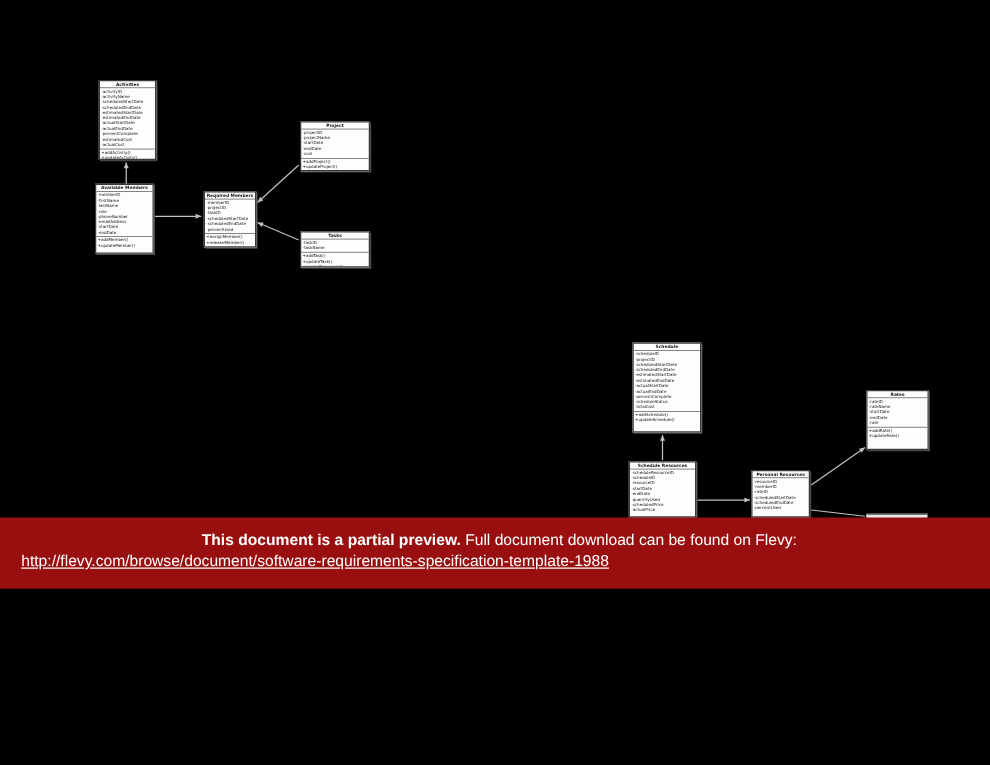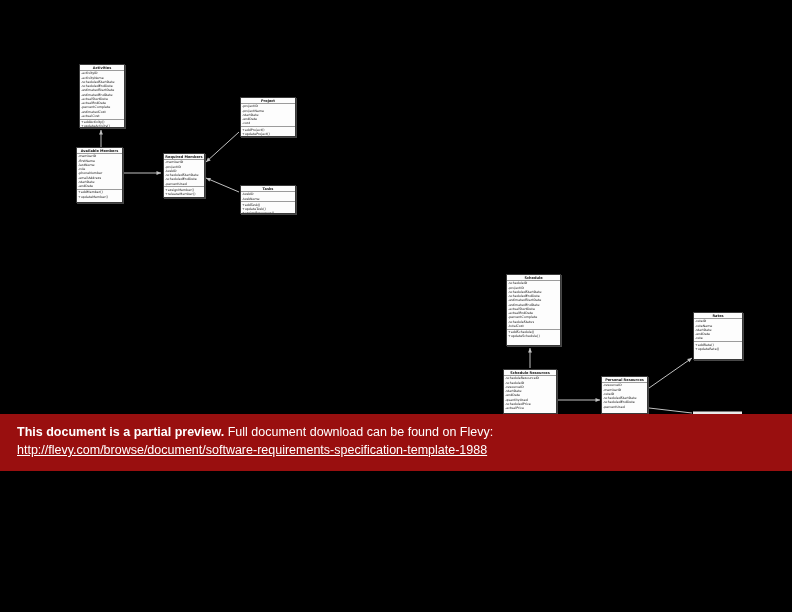--- a/index.html
+++ b/index.html
@@ -15,21 +15,21 @@
   .uml-attrs{padding:1px 2px 2px 2px;}
   .uml-line{font-size:6.5px;line-height:8.5px;white-space:nowrap;overflow:hidden;}
   .uml-ops{border-top:1px solid #3a3a3a;padding:1px 2px;}
   
   .connector-svg{position:absolute;left:0;top:0;pointer-events:none;}
   
   .hidden-box-top{position:absolute;background:#e9e9e9;border-top:1px solid #777;}
   
   .banner{position:absolute;left:0;top:414px;width:792px;height:57px;background:#990f0f;
           color:#fff;box-sizing:border-box;padding:10px 10px 0 17px;z-index:5;}
-  .banner-line1{font-size:12.5px;line-height:16px;white-space:nowrap;}
+  .banner-line1{font-size:12.5px;line-height:16px;white-space:nowrap;text-align:center;}
   .banner-line1 .bold{font-weight:bold;}
   .banner-url{font-size:12.5px;line-height:15px;text-decoration:underline;color:#fff;
               display:inline-block;margin-top:1px;cursor:pointer;white-space:nowrap;}
 </style>
 </head>
 <body>
 
 <div class="stage">
   <svg id="connector-layer" class="connector-svg" width="792" height="612">
       <line x1="101" y1="147" x2="101" y2="130" stroke="#c0c0c0" stroke-width="1"></line>

